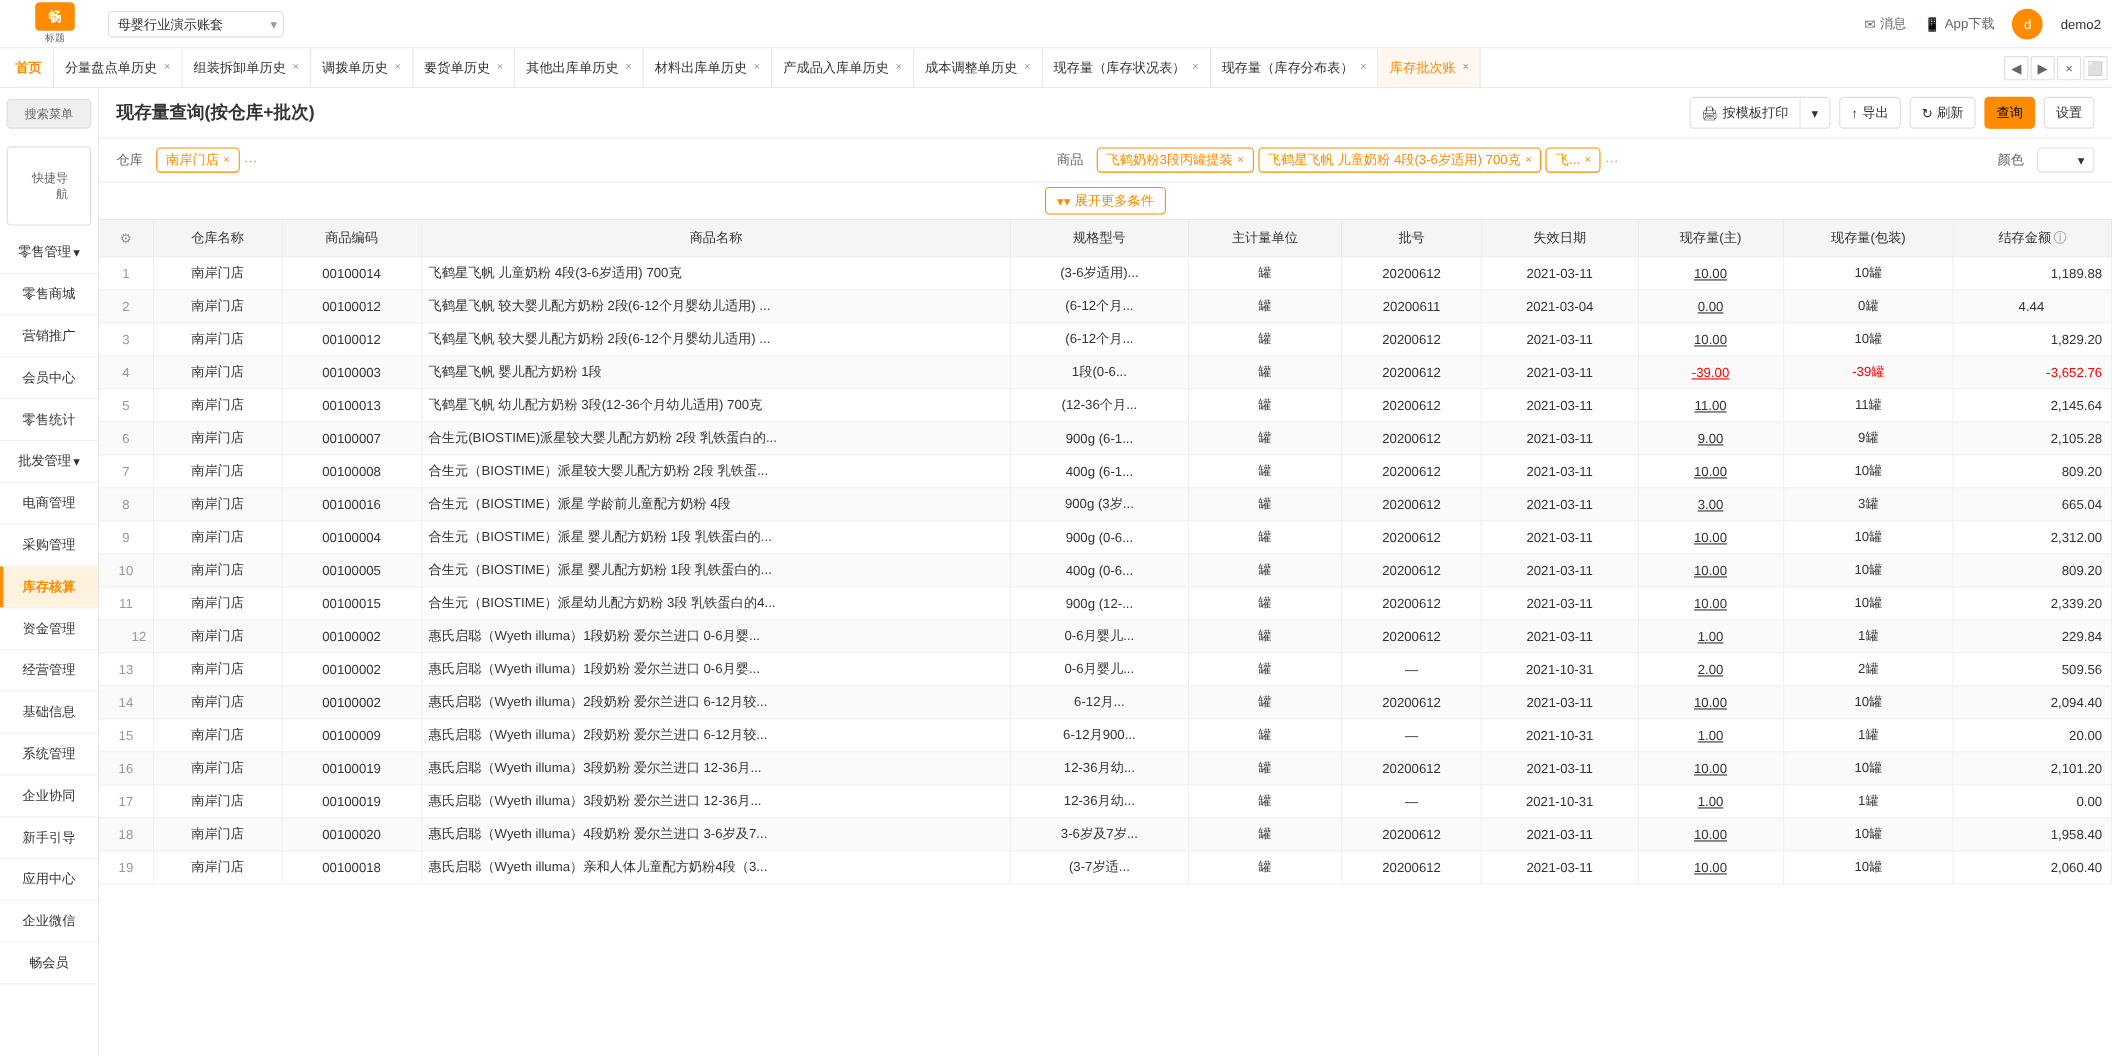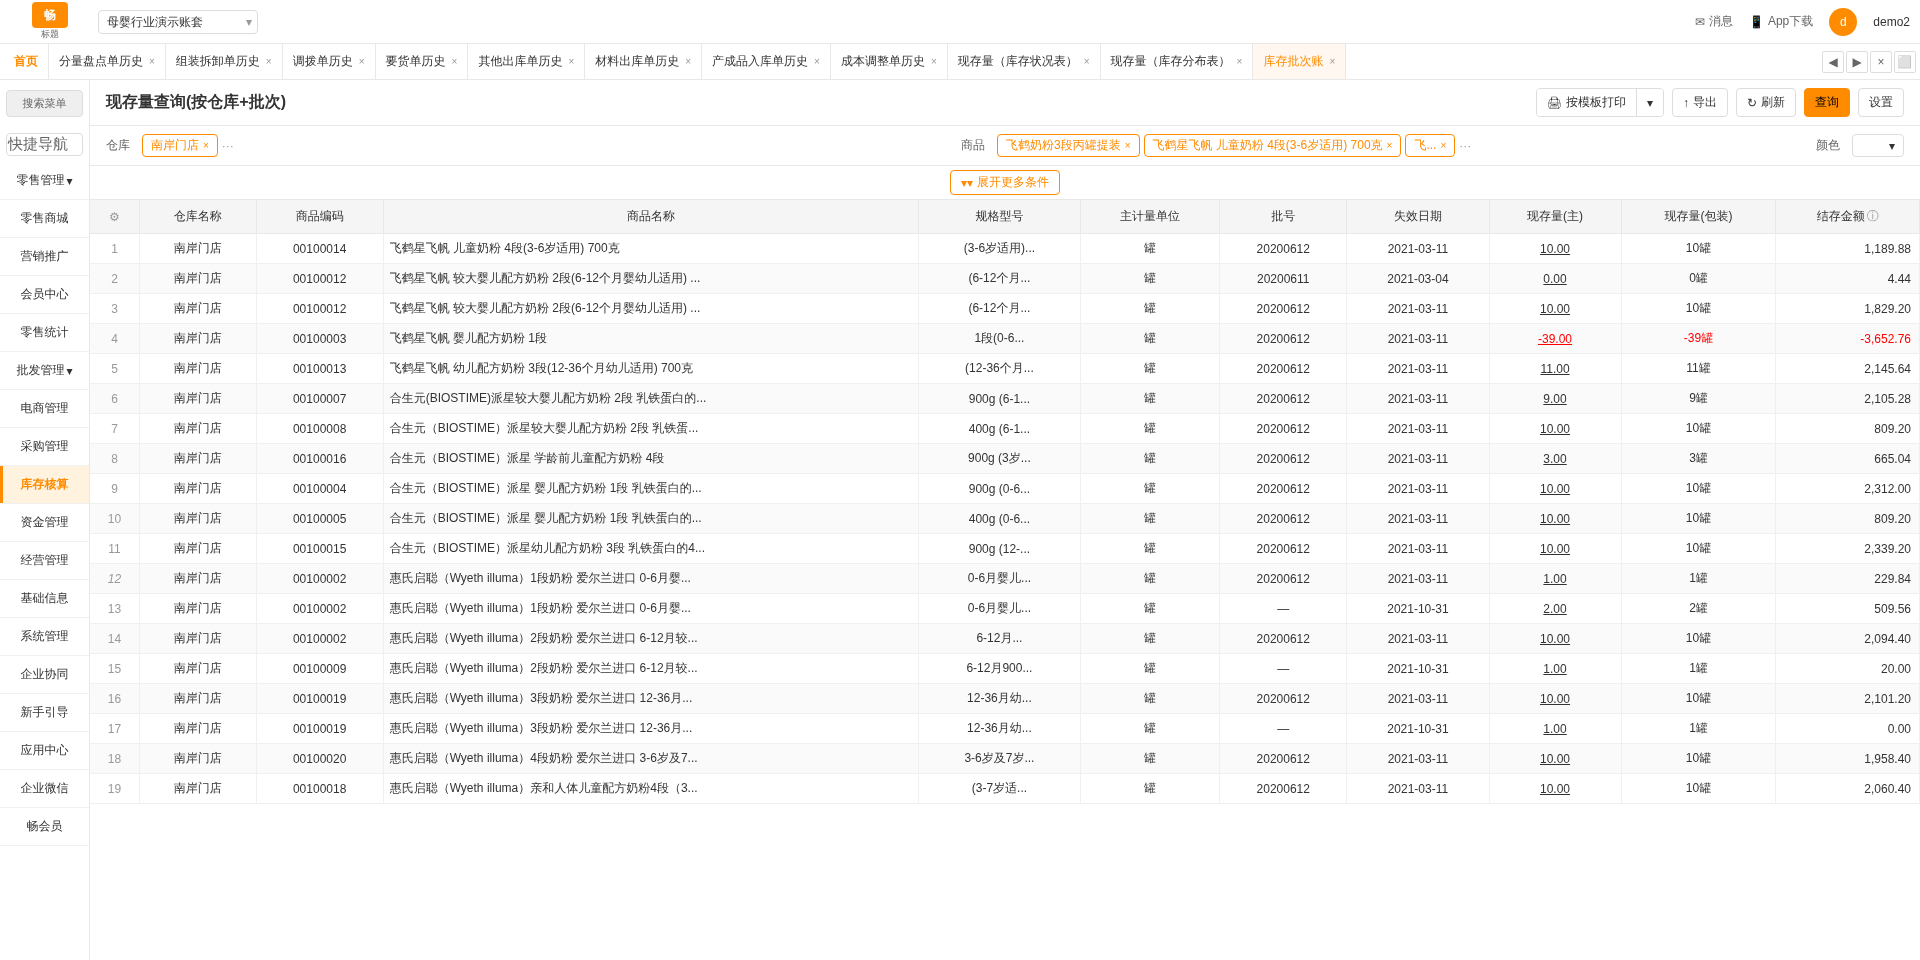--- a/index.html
+++ b/index.html
@@ -26,21 +26,21 @@
     .tab-close { color: #999; font-size: 10px; margin-left: 2px; cursor: pointer; }
     .tab-nav-btns { display: flex; align-items: center; margin-left: auto; gap: 2px; }
     .tab-nav-btn { width: 22px; height: 22px; display: flex; align-items: center; justify-content: center; cursor: pointer; color: #666; border: 1px solid #ddd; border-radius: 2px; }
 
     
     .main-layout { display: flex; flex: 1; overflow: hidden; }
     .sidebar { width: 90px; background: #fff; border-right: 1px solid #e8e8e8; display: flex; flex-direction: column; flex-shrink: 0; overflow-y: auto; }
     .sidebar-search { padding: 10px 6px; }
     .sidebar-search-btn { width: 100%; border: 1px solid #ddd; border-radius: 4px; padding: 5px; text-align: center; color: #666; cursor: pointer; font-size: 11px; }
     .sidebar-nav-label { padding: 6px; }
-    .sidebar-nav-btn { width: 100%; border: none; background: #fff; border: 1px solid #ddd; border-radius: 4px; padding: 1px; text-align: left; color: #666; cursor: pointer; font-size: 15px; }
+    .sidebar-nav-btn { width: 100%; border: none; background: #fff; border: 1px solid #ddd; border-radius: 4px; padding: 20px; text-align: right; color: #666; cursor: pointer; font-size: 11px; }
     .sidebar-item { padding: 10px 6px; text-align: center; cursor: pointer; color: #333; font-size: 12px; border-bottom: 1px solid #f0f0f0; }
     .sidebar-item.active { background: #fff3e0; color: #ff8c00; font-weight: bold; position: relative; }
     .sidebar-item.active::before { content: ""; position: absolute; left: 0; top: 0; bottom: 0; width: 3px; background: #ff8c00; }
     .sidebar-item-with-arrow { display: flex; align-items: center; justify-content: center; gap: 2px; }
 
     
     .content { flex: 1; overflow: hidden; display: flex; flex-direction: column; }
     .page-header { background: #fff; padding: 8px 16px; border-bottom: 1px solid #e8e8e8; display: flex; align-items: center; justify-content: space-between; flex-shrink: 0; }
     .page-title { font-size: 16px; font-weight: bold; color: #333; }
     .page-actions { display: flex; align-items: center; gap: 8px; }
@@ -333,21 +333,21 @@
     <td style="text-align:center;color:#999;">2</td>
     <td style="text-align:center;">南岸门店</td>
     <td style="text-align:center;">00100012</td>
     <td class="td-left" style="max-width:280px;overflow:hidden;text-overflow:ellipsis;white-space:nowrap;">飞鹤星飞帆 较大婴儿配方奶粉 2段(6-12个月婴幼儿适用) ...</td>
     <td>(6-12个月...</td>
     <td>罐</td>
     <td>20200611</td>
     <td>2021-03-04</td>
     <td style="text-align:center;text-decoration:underline;cursor:pointer;">0.00</td>
     <td style="text-align:center;">0罐</td>
-    <td style="text-align:right;padding-right:8px;margin-top:33px;">4.44</td>
+    <td style="padding-right:8px;margin-top:33px;">4.44</td>
   </tr>
             <tr style="background: rgb(255, 255, 255);">
     <td style="text-align:center;color:#999;">3</td>
     <td style="text-align:center;">南岸门店</td>
     <td style="text-align:center;">00100012</td>
     <td class="td-left" style="max-width:280px;overflow:hidden;text-overflow:ellipsis;white-space:nowrap;">飞鹤星飞帆 较大婴儿配方奶粉 2段(6-12个月婴幼儿适用) ...</td>
     <td>(6-12个月...</td>
     <td>罐</td>
     <td>20200612</td>
     <td>2021-03-11</td>
@@ -453,21 +453,21 @@
     <td class="td-left" style="max-width:280px;overflow:hidden;text-overflow:ellipsis;white-space:nowrap;">合生元（BIOSTIME）派星幼儿配方奶粉 3段 乳铁蛋白的4...</td>
     <td>900g (12-...</td>
     <td>罐</td>
     <td>20200612</td>
     <td>2021-03-11</td>
     <td style="text-align:center;text-decoration:underline;cursor:pointer;">10.00</td>
     <td style="text-align:center;">10罐</td>
     <td style="text-align:right;padding-right:8px;">2,339.20</td>
   </tr>
             <tr style="background: rgb(250, 250, 250);">
-    <td style="text-align:center;color:#999;font-style:italic;">12</td>
+    <td style="text-align:right;color:#999;">12</td>
     <td style="text-align:center;">南岸门店</td>
     <td style="text-align:center;">00100002</td>
     <td class="td-left" style="max-width:280px;overflow:hidden;text-overflow:ellipsis;white-space:nowrap;">惠氏启聪（Wyeth illuma）1段奶粉 爱尔兰进口 0-6月婴...</td>
     <td>0-6月婴儿...</td>
     <td>罐</td>
     <td>20200612</td>
     <td>2021-03-11</td>
     <td style="text-align:center;text-decoration:underline;cursor:pointer;">1.00</td>
     <td style="text-align:center;">1罐</td>
     <td style="text-align:right;padding-right:8px;">229.84</td>

